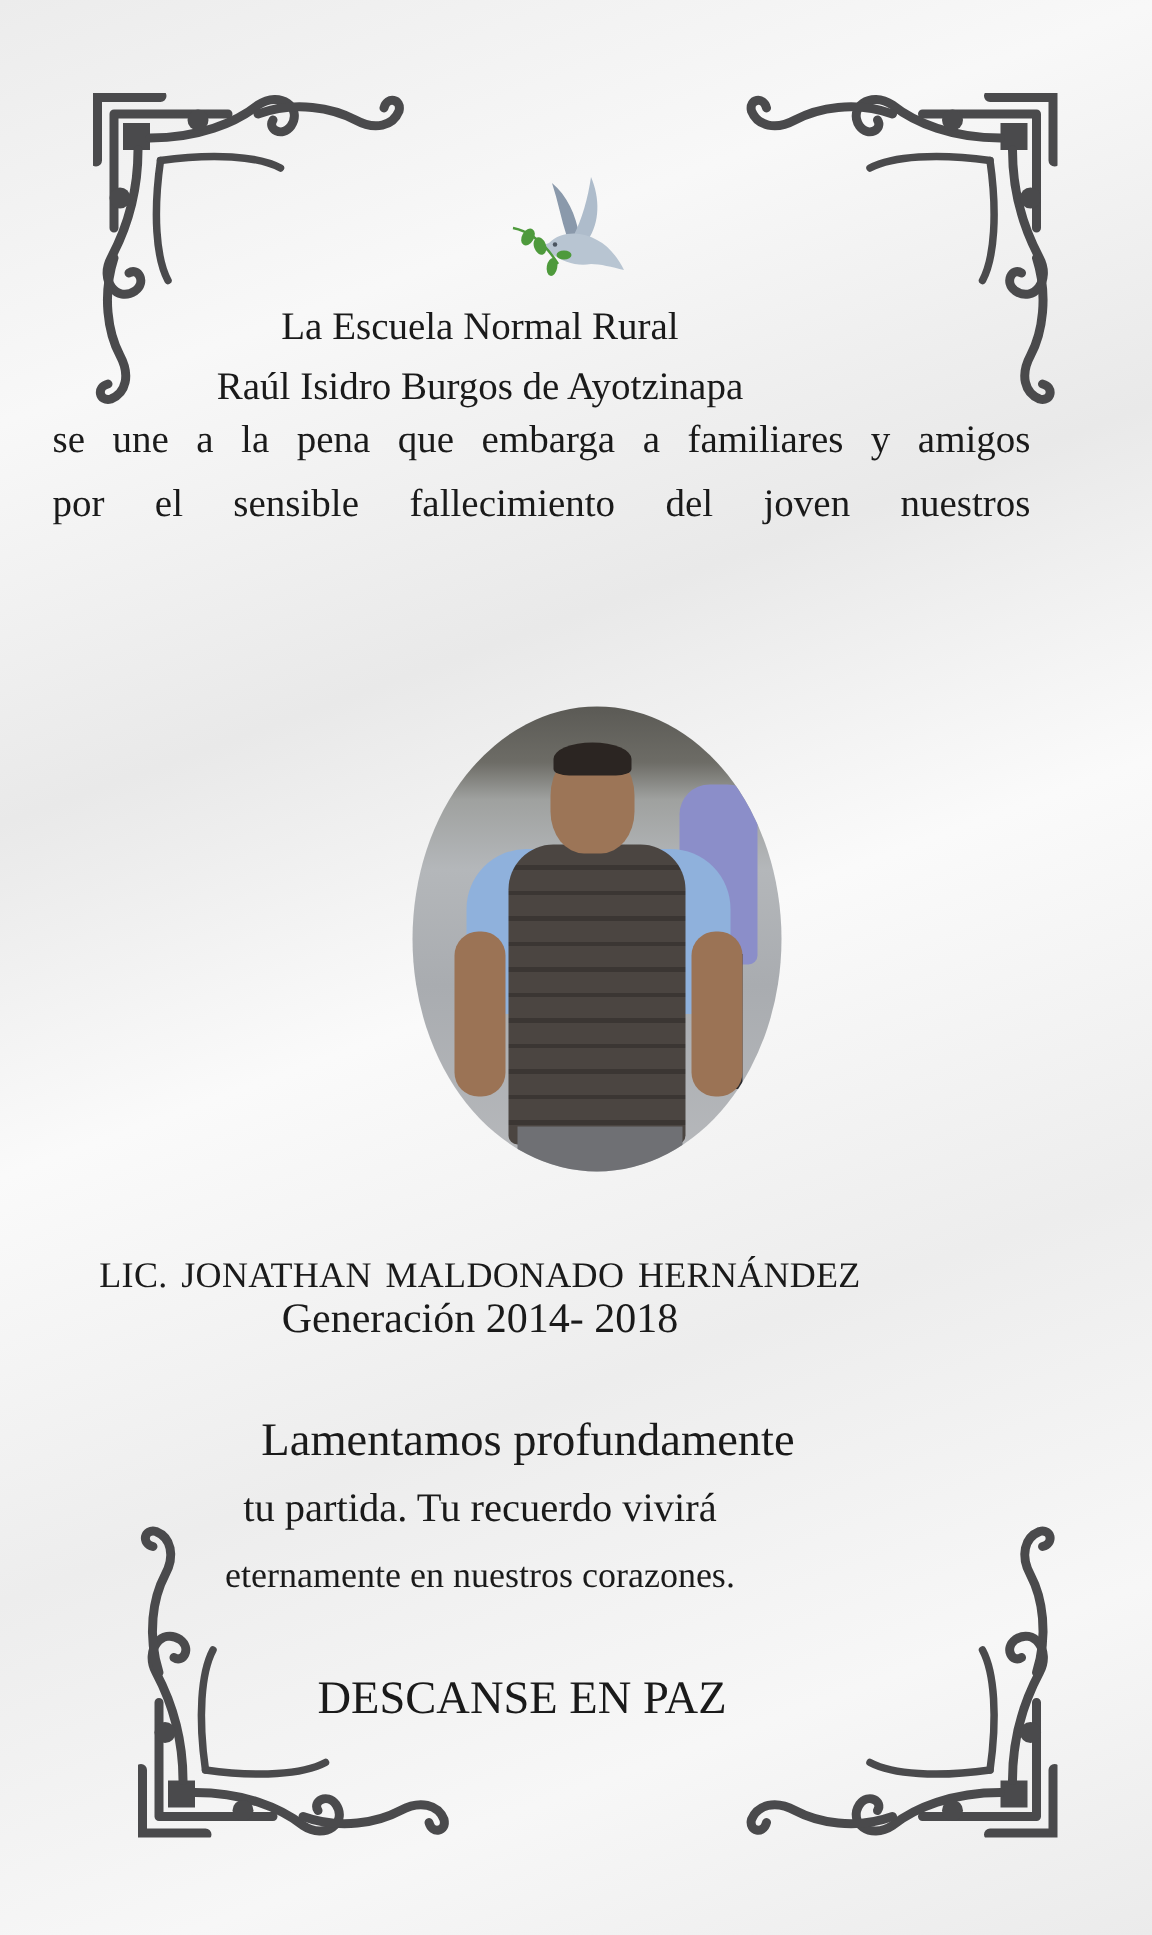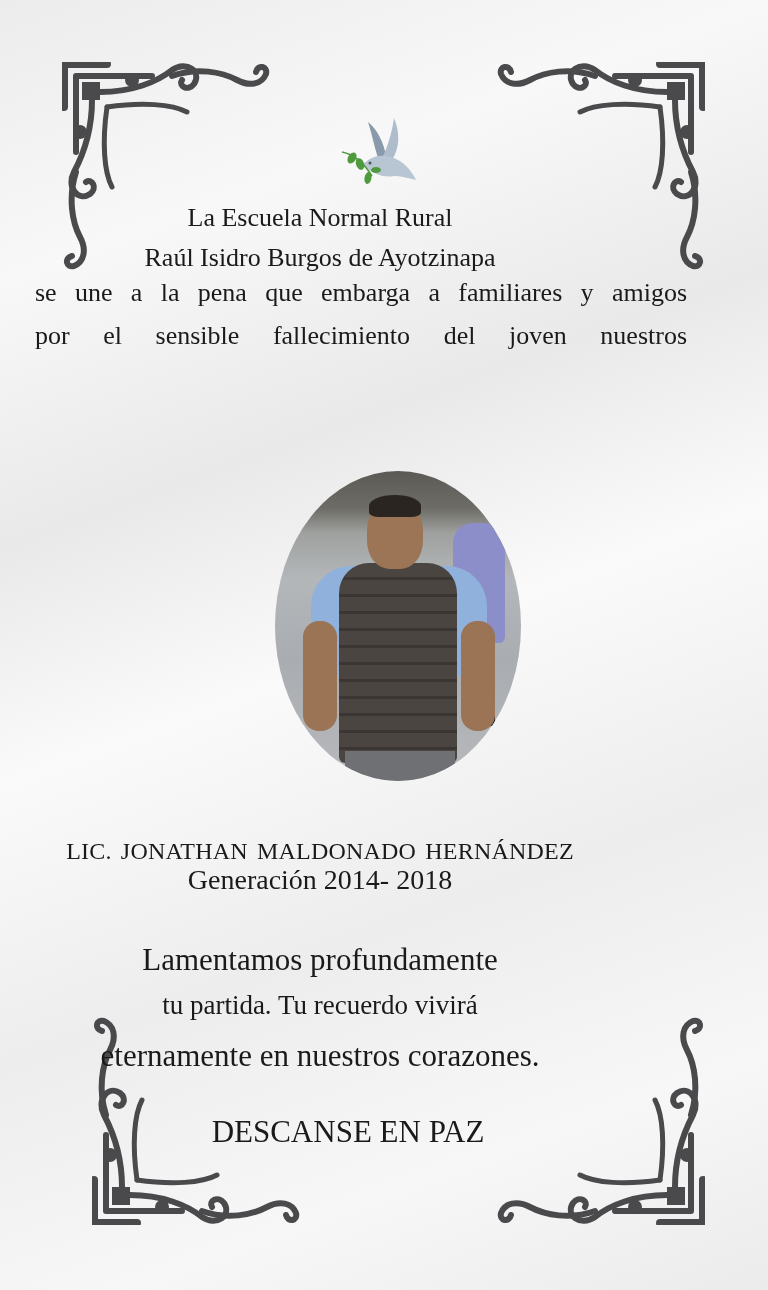--- a/index.html
+++ b/index.html
@@ -36,23 +36,23 @@
   .photo .figure-vest { position:absolute; left:64px; top:92px; width:118px; height:200px; border-radius:30px 30px 6px 6px;
     background: repeating-linear-gradient(180deg, #4b4541 0 14px, #3b3633 14px 17px); }
   .photo .figure-armL { position:absolute; left:28px; top:150px; width:34px; height:110px; border-radius:16px; background:#9b7355; }
   .photo .figure-armR { position:absolute; left:186px; top:150px; width:34px; height:110px; border-radius:16px; background:#9b7355; }
   .photo .bg-person { position:absolute; left:178px; top:52px; width:52px; height:120px; border-radius:20px 20px 6px 6px; background:#8b8ec9; }
   .photo .bg-legs { position:absolute; left:196px; top:165px; width:24px; height:90px; background:#2a2a2e; }
   .photo .pants { position:absolute; left:70px; top:280px; width:110px; height:40px; background:#6f7074; }
 
   .name { top:807px; font-size:24px; letter-spacing:0.2px; word-spacing:3px;margin-top:31px; }
   .gen { top:864px; font-size:28px; }
-  .m1 { top:942px; font-size:31px; }
+  .m1 { top:942px; font-size:31px;padding-left:32px; }
   .m2 { top:990px; font-size:27px; }
-  .m3 { top:1038px; font-size:31px; }
+  .m3 { top:1038px; font-size:24px; }
   .rip { top:1114px; font-size:31px;margin-left:28px; }
 </style>
 </head>
 <body>
 
 <div class="ornament orn-tl">
   <svg viewBox="0 0 215 215" fill="none" stroke="#4a4a4c" stroke-linecap="round">
     <path d="M2 2 H45 M2 2 V45" stroke-width="8"></path>
     <path d="M14 14 H90 M14 14 V90" stroke-width="6"></path>
     <rect x="20" y="20" width="18" height="18" fill="#4a4a4c" stroke="none"></rect>

